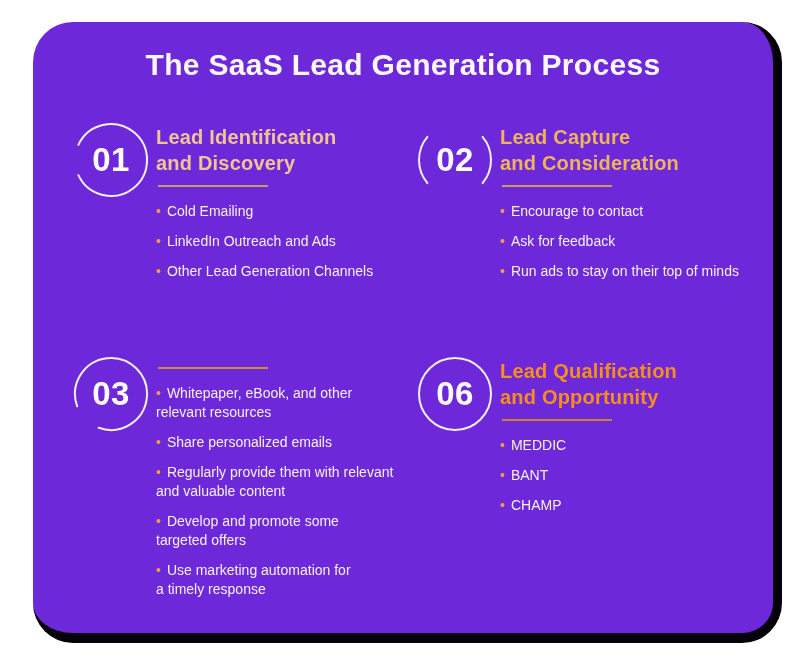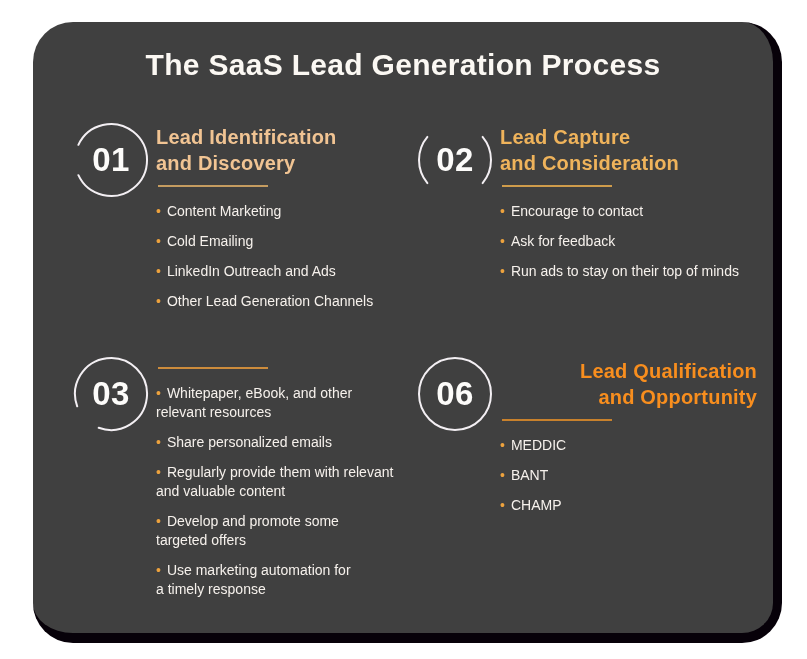--- a/index.html
+++ b/index.html
@@ -45,37 +45,36 @@
     margin:0 0 11px 0;
     color:#f6f1ec;font-size:14px;line-height:19px;
   }
   .dot{font-size:14px;margin-right:6px;}
   .btext{white-space:pre-line;}
   .ring{stroke:#f3eff3;stroke-width:2;fill:none;stroke-linecap:round;}
 </style>
 </head>
 <body>
 
-<div class="card" style="background-color: #404040;">
+<div class="card" style="background-color: #6d28d9;">
 
   <div class="title" style="color: rgb(251, 248, 243);">The SaaS Lead Generation Process</div>
 
   <div class="section sec1">
     <div class="marker">
       <svg width="76" height="76" viewBox="0 0 76 76">
         <path class="ring" d="M 5.4 53.2 A 36 36 0 1 0 5.4 22.8"></path>
       </svg>
       <span class="num">01</span>
     </div>
     <div class="content">
       <div class="heading" style="color: rgb(241, 196, 147);">Lead Identification
 and Discovery</div>
       <div class="underline" style="background-color: rgb(197, 156, 96);"></div>
       <ul class="bullets">
-        <li><span class="dot" style="color: rgb(237, 162, 61);">•</span><span class="btext">Content Marketing</span></li>
         <li><span class="dot" style="color: rgb(237, 162, 61);">•</span><span class="btext">Cold Emailing</span></li>
         <li><span class="dot" style="color: rgb(237, 162, 61);">•</span><span class="btext">LinkedIn Outreach and Ads</span></li>
         <li><span class="dot" style="color: rgb(237, 162, 61);">•</span><span class="btext">Other Lead Generation Channels</span></li>
       </ul>
     </div>
   </div>
 
   <div class="section sec2">
     <div class="marker">
       <svg width="76" height="76" viewBox="0 0 76 76">
@@ -120,21 +119,21 @@
   </div>
 
   <div class="section sec4">
     <div class="marker">
       <svg width="76" height="76" viewBox="0 0 76 76">
         <circle class="ring" cx="38" cy="38" r="36"></circle>
       </svg>
       <span class="num">06</span>
     </div>
     <div class="content">
-      <div class="heading" style="color: rgb(248, 142, 30); text-align: right;">Lead Qualification
+      <div class="heading" style="color: rgb(248, 142, 30);">Lead Qualification
 and Opportunity</div>
       <div class="underline" style="background-color: rgb(200, 129, 44);"></div>
       <ul class="bullets">
         <li><span class="dot" style="color: rgb(237, 162, 61);">•</span><span class="btext">MEDDIC</span></li>
         <li><span class="dot" style="color: rgb(237, 162, 61);">•</span><span class="btext">BANT</span></li>
         <li><span class="dot" style="color: rgb(237, 162, 61);">•</span><span class="btext">CHAMP</span></li>
       </ul>
     </div>
   </div>
 

